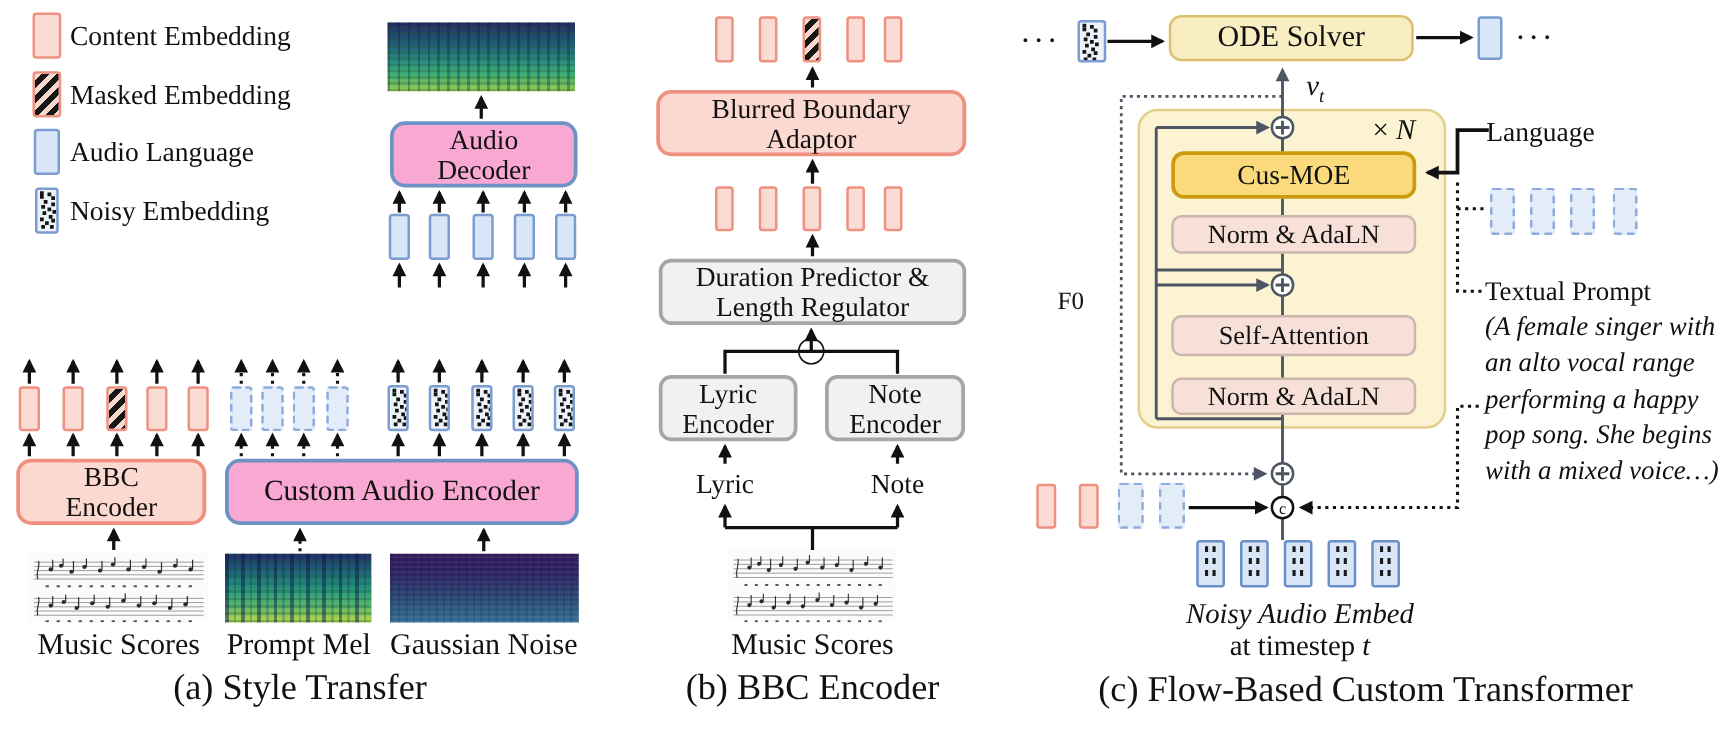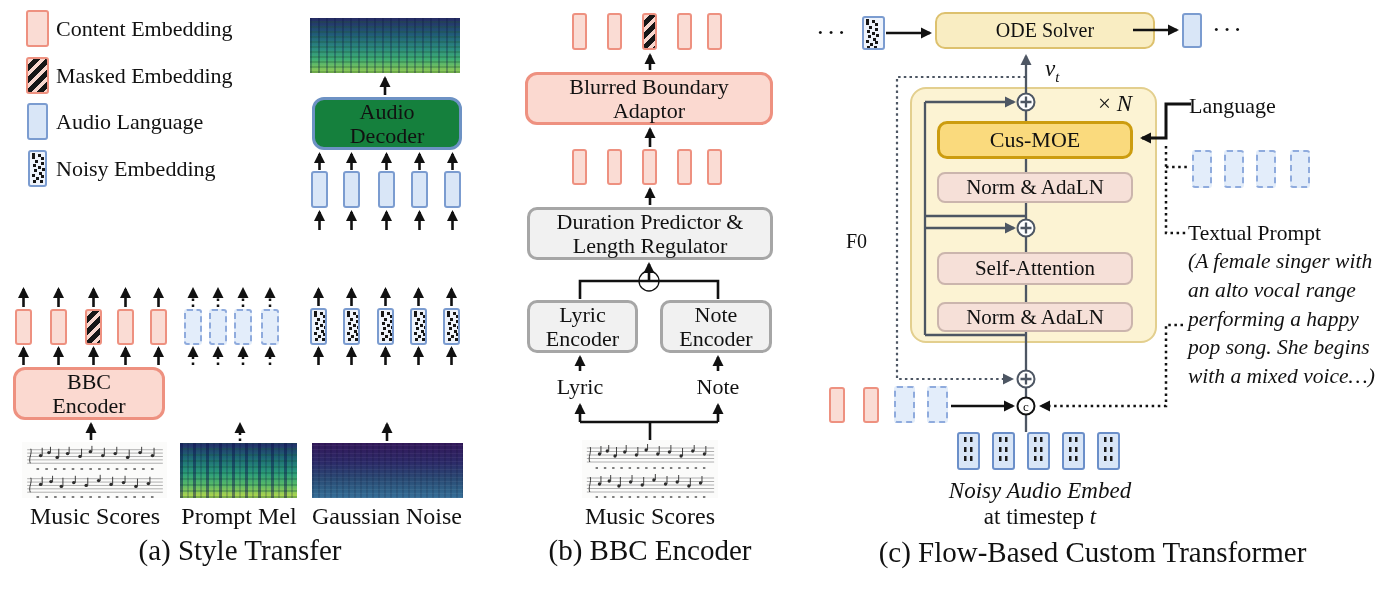--- a/index.html
+++ b/index.html
@@ -5,21 +5,21 @@
   html,body{margin:0;padding:0;background:#ffffff;}
   #fig{position:relative;width:1377px;height:599px;background:#fff;overflow:hidden;
        font-family:"Liberation Serif","DejaVu Serif",serif;color:#111;}
   .abs{position:absolute;box-sizing:border-box;}
   .box{position:absolute;box-sizing:border-box;display:flex;flex-direction:column;
        align-items:center;justify-content:center;text-align:center;line-height:1.08;
        border-radius:12px;color:#111;}
   .yellow{background:#fbf1ca;border:2.5px solid #e7d28c;}
   .yellow2{background:#f9edc2;border:2.5px solid #ddc16e;border-radius:10px;}
   .salmon{background:#fbd9d0;border:3px solid #ee9180;}
-  .blue{background:#15803d;border:3px solid #6d92c4;}
+  .blue{background:#f9a8d4;border:3px solid #6d92c4;}
   .gray{background:#f1f1f1;border:3px solid #a6a6a6;border-radius:10px;}
   .gold{background:#fada7d;border:3px solid #cc9c0f;border-radius:10px;}
   .normbox{background:#f6e0d8;border:2px solid #cbb5ad;border-radius:8px;}
   .bigc{background:#fcf3d3;border:2.5px solid #e3cf8e;border-radius:16px;}
   .emb{position:absolute;box-sizing:border-box;border-radius:3px;overflow:hidden;}
   .e-pink{background:#fadcd4;border:2.5px solid #ee9180;}
   .e-masked{border:2.5px solid #ee9180;
     background:repeating-linear-gradient(135deg,#f8d7ce 0 4px,#161616 4px 8.5px);}
   .e-audio{background:#d9e6f7;border:2.5px solid #7b9cd0;}
   .e-dashed{background:#e3edfa;border:2.5px dashed #8fabdd;}
@@ -109,20 +109,23 @@
       <div class="dots"></div>
     </div>
   <div class="emb e-noisy" style="left:443px;top:308px;width:17px;height:37px;">
       <div class="dots"></div>
     </div>
 
   <div class="box salmon" style="left:13px;top:367px;width:152px;height:53px;font-size:22px;">
     <span>BBC</span>
     <span>Encoder</span>
   </div>
+  <div class="box blue" style="left:180px;top:367px;width:283px;height:53px;font-size:23.5px;">
+    <span>Custom Audio Encoder</span>
+  </div>
 
   <div class="abs" style="left:22px;top:442px;width:145px;height:56px;">
     <svg class="msvg" viewBox="0 0 140 58" preserveAspectRatio="none">
       <rect width="140" height="58" fill="#fbfbfa"></rect>
       <g stroke="#8f8f8f" stroke-width="0.7">
         <path d="M5 8H136M5 11.5H136M5 15H136M5 18.5H136M5 22H136"></path>
         <path d="M5 38H136M5 41.5H136M5 45H136M5 48.5H136M5 52H136"></path>
       </g>
       <g fill="#2b2b2b">
         <circle cx="18" cy="14" r="1.7"></circle>
@@ -244,21 +247,21 @@
     </svg>
   </div>
   <div class="lbl ctr" style="left:570px;top:503px;width:160px;font-size:24px;">Music Scores</div>
   <div class="lbl ctr" style="left:520px;top:534px;width:260px;font-size:29px;">(b) BBC Encoder</div>
 
   <div class="lbl" style="left:816px;top:18px;width:40px;font-size:26px;letter-spacing:2px;">···</div>
   <div class="emb e-noisy" style="left:862px;top:16px;width:23px;height:34px;">
       <div class="dots"></div>
     </div>
 
-  <div class="box yellow2" style="left:935px;top:12px;width:220px;height:37px;font-size:20px;">
+  <div class="box yellow2" style="left:935px;top:12px;width:196px;height:37px;font-size:24px;">
     <span>ODE Solver</span>
   </div>
   <div class="emb e-audio" style="left:1182px;top:13px;width:20px;height:35px;"></div>
   <div class="lbl" style="left:1212px;top:15px;width:44px;font-size:26px;letter-spacing:2px;">···</div>
 
   <div class="lbl" style="left:1045px;top:56px;font-size:23px;text-align:center;">
     <span class="it">v</span><sub class="it" style="font-size:15px;">t</sub>
   </div>
 
   <div class="abs bigc" style="left:910px;top:87px;width:247px;height:256px;"></div>

